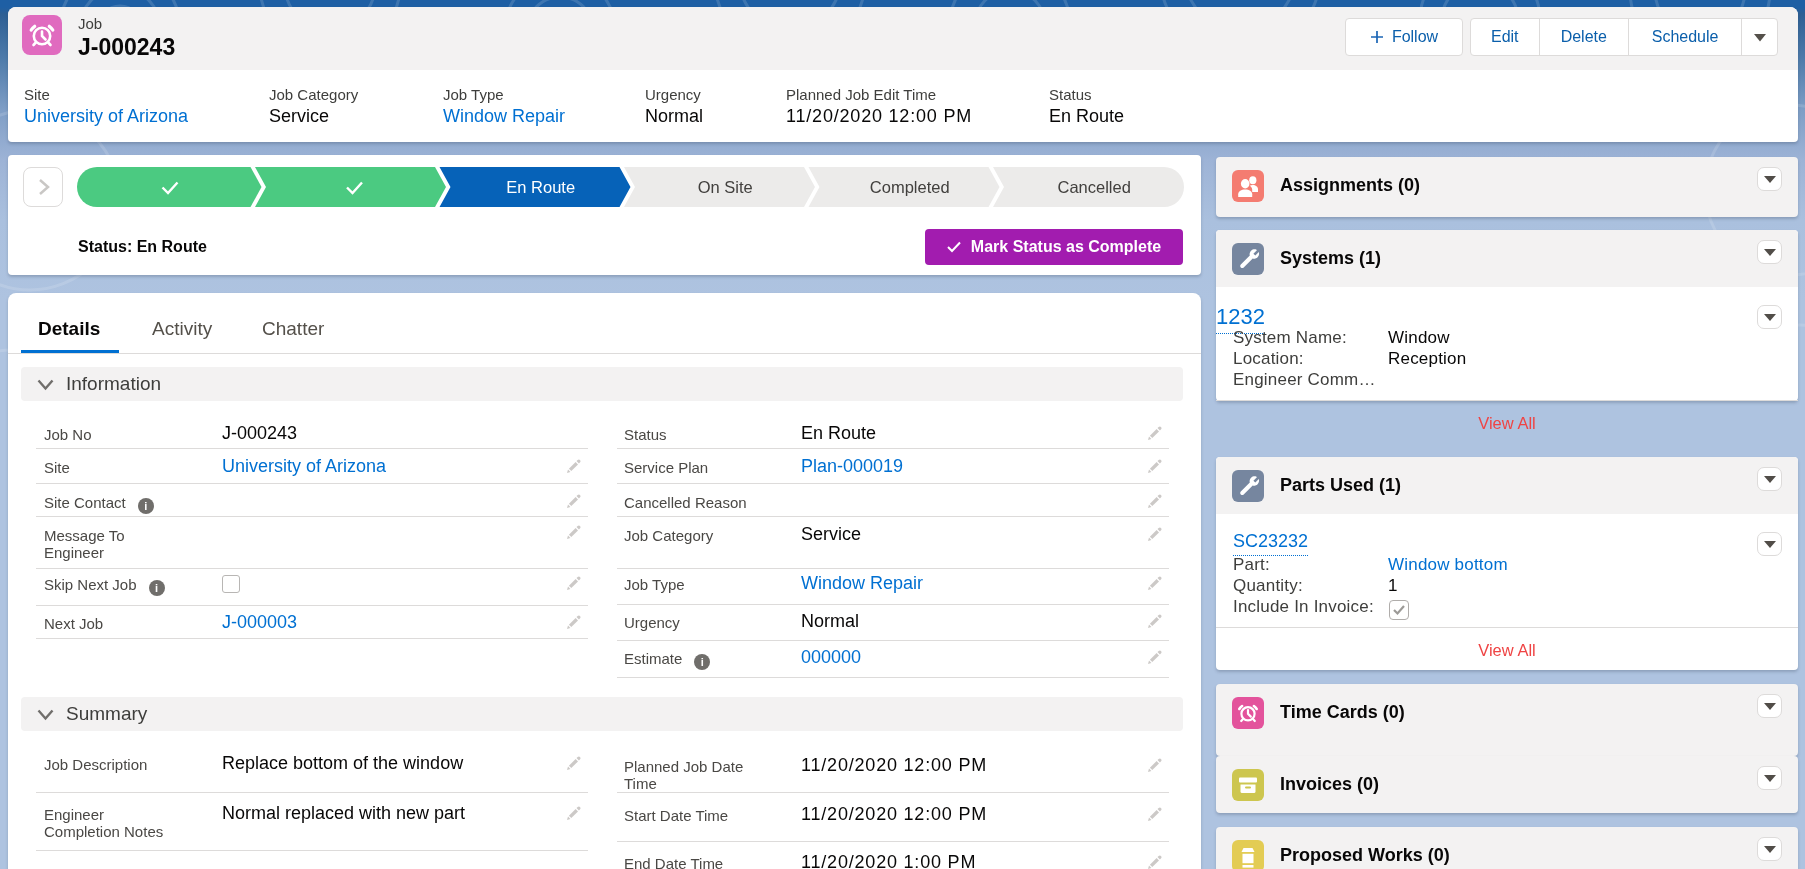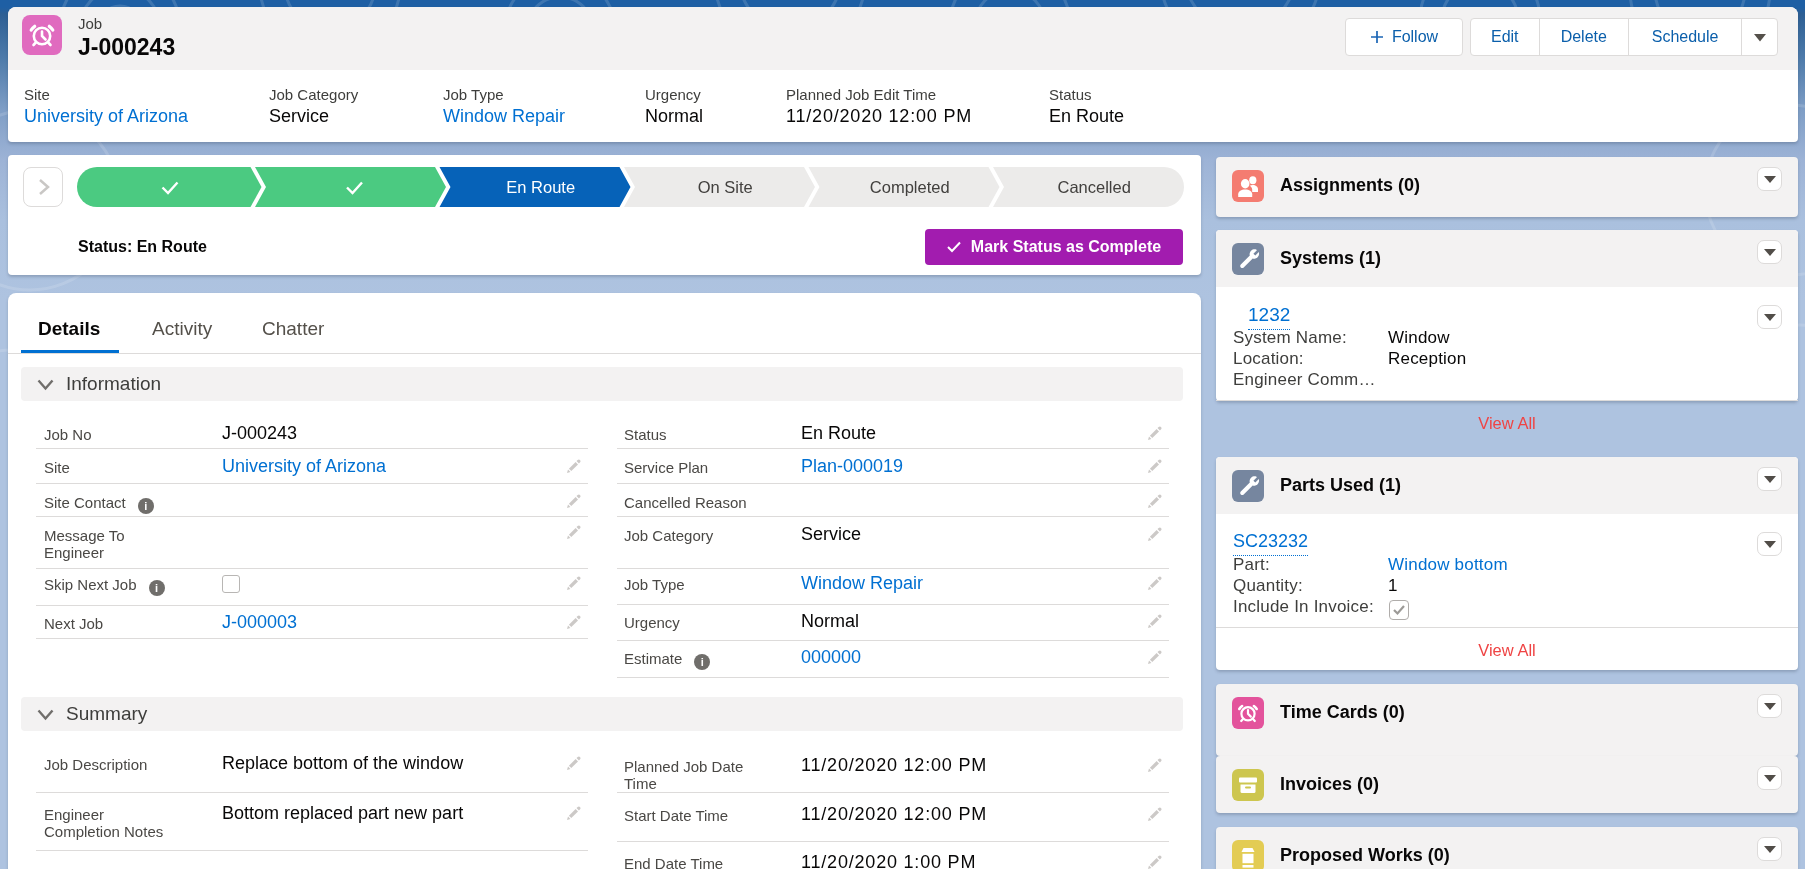--- a/index.html
+++ b/index.html
@@ -236,21 +236,21 @@
   <div class="fborder" style="left:609px;top:311px;width:552px"></div>
   <div class="fborder" style="left:609px;top:347px;width:552px"></div>
   <div class="fborder" style="left:609px;top:384px;width:552px"></div>
 
   <div class="frow" style="left:36px;top:462px">
       <span class="flbl">Job Description</span>
       <span class="fval">Replace bottom of the window</span>
     </div>
   <div class="frow" style="left:36px;top:512px">
       <span class="flbl">Engineer<br>Completion Notes</span>
-      <span class="fval">Bottom replaced part new part</span>
+      <span class="fval">Normal replaced with new part</span>
     </div>
   <div class="fborder" style="left:28px;top:499px;width:552px"></div>
   <div class="fborder" style="left:28px;top:557px;width:552px"></div>
 
   <div class="frow" style="left:609px;top:464px">
       <span class="flbl" style="left:7px">Planned Job Date<br>Time</span>
       <span class="fval" style="left:184px;letter-spacing:0.8px">11/20/2020 12:00 PM</span>
     </div>
   <div class="frow" style="left:609px;top:513px">
       <span class="flbl" style="left:7px">Start Date Time</span>
@@ -343,21 +343,21 @@
 
 <div class="side white" style="top:230px;height:171px">
   <div class="hdr"></div>
   <div class="sicon" style="background:#76869f">
     <svg width="32" height="32" viewBox="0 0 32 32">
         <path fill="#fff" d="M24.9 7.2 l-3.5 3.5 1.9 1.9 3.5-3.5 c.6 1.7 .2 3.7-1.2 5.1 -1.3 1.3-3.2 1.8-4.9 1.3 l-9 9 c-.8 .8-2.1 .8-2.9 0 -.8-.8-.8-2.1 0-2.9 l9-9 c-.5-1.7 0-3.6 1.3-4.9 1.4-1.4 3.4-1.8 5.1-1.2 Z"></path>
       </svg>
   </div>
   <div class="stitle">Systems (1)</div>
   <div class="ddbtn"></div>
-  <a class="abs" href="#" style="left:32px;top:74px;font-size:19px;border-bottom:1px dotted #0070d2;padding-bottom:3px">1232</a>
+  <a class="abs" href="#" style="left:0;top:74px;font-size:22px;border-bottom:1px dotted #0070d2;padding-bottom:3px">1232</a>
   <div class="srow" style="top:98px">System Name:<b>Window</b></div>
   <div class="srow" style="top:119px">Location:<b>Reception</b></div>
   <div class="srow" style="top:140px">Engineer Comm…</div>
   <div class="ddbtn" style="top:75px"></div>
   <div class="vaborder" style="top:170px"></div>
   <div class="viewall" style="top:184px">View All</div>
 </div>
 
 <div class="side white" style="top:457px;height:213px">
   <div class="hdr"></div>

